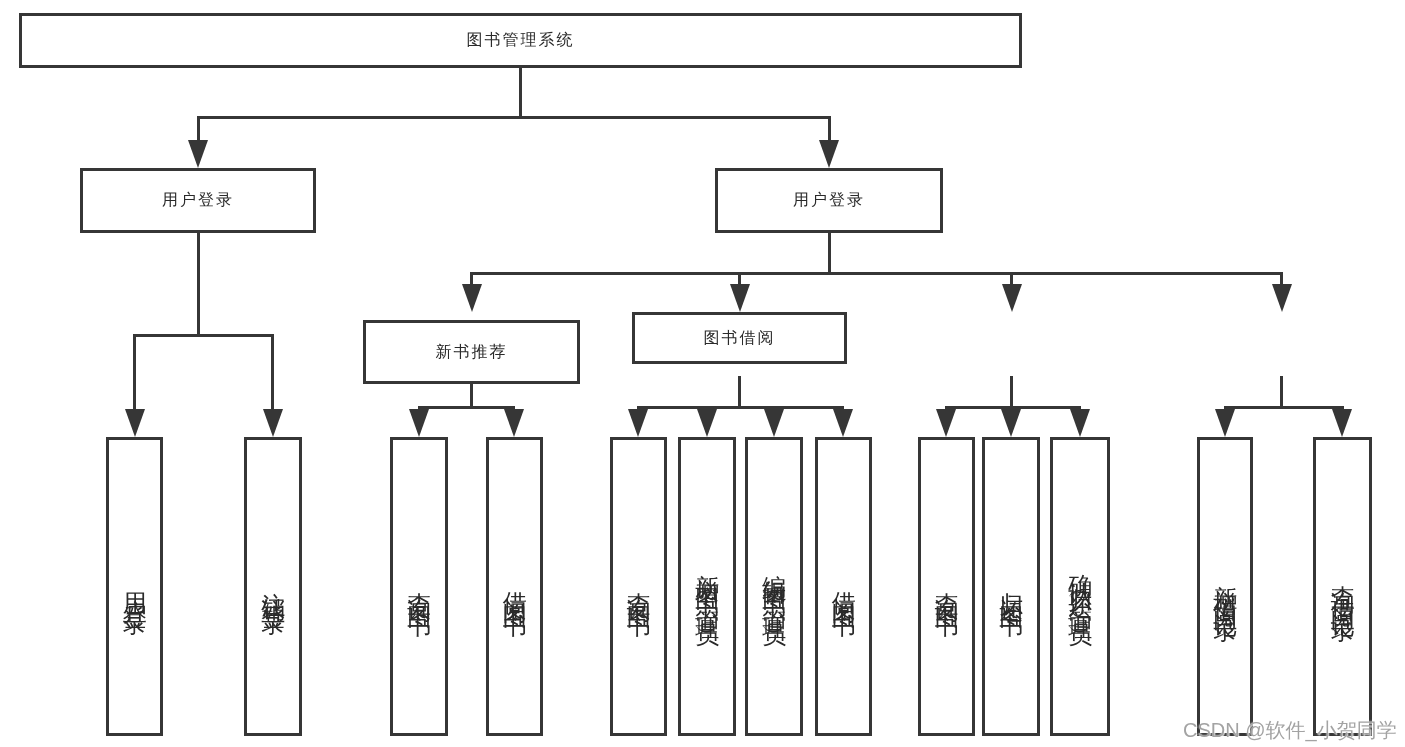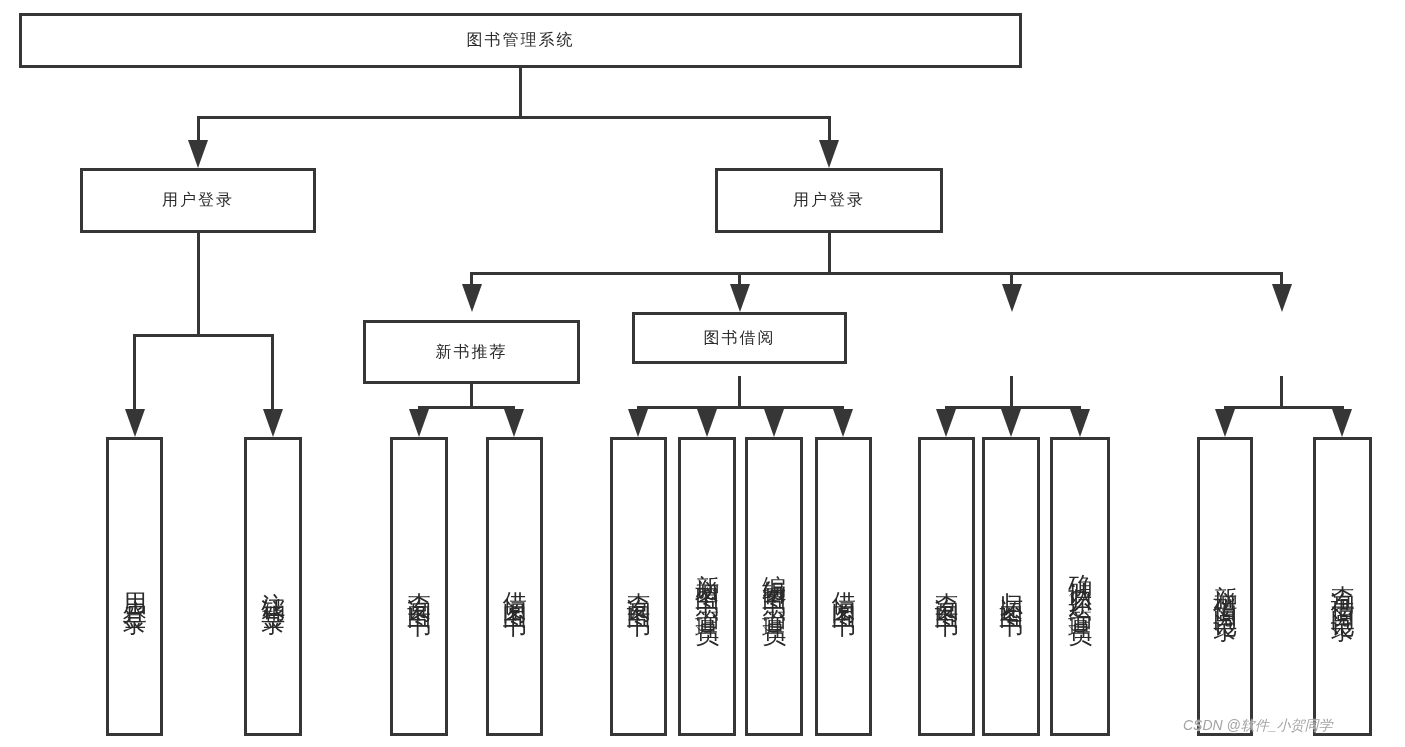--- a/index.html
+++ b/index.html
@@ -39,24 +39,23 @@
     color:var(--text);white-space:nowrap;
   }
   .vbox .label{
     font-family:"Liberation Serif", serif;
     writing-mode:vertical-rl;text-orientation:mixed;
     font-size:24px;letter-spacing:7px;line-height:1.1;
     color:var(--text);
   }
   .watermark{
     position:absolute;left:1183px;top:717px;
-    font-size:14px;color:var(--watermark);
+    font-size:20px;color:var(--watermark);
     white-space:nowrap;z-index:4;
     text-shadow:0 0 2px rgba(255,255,255,.9), 1px 1px 1px rgba(255,255,255,.7);
-    font-style:italic;
   }
 </style>
 </head>
 <body>
 
 <div class="stage">
 
   <div class="vl" style="left:519px;top:68px;height:48px;"></div>
   <div class="hl" style="left:197px;top:116px;width:634px;"></div>
   <div class="vl" style="left:197px;top:116px;height:24px;"></div>

